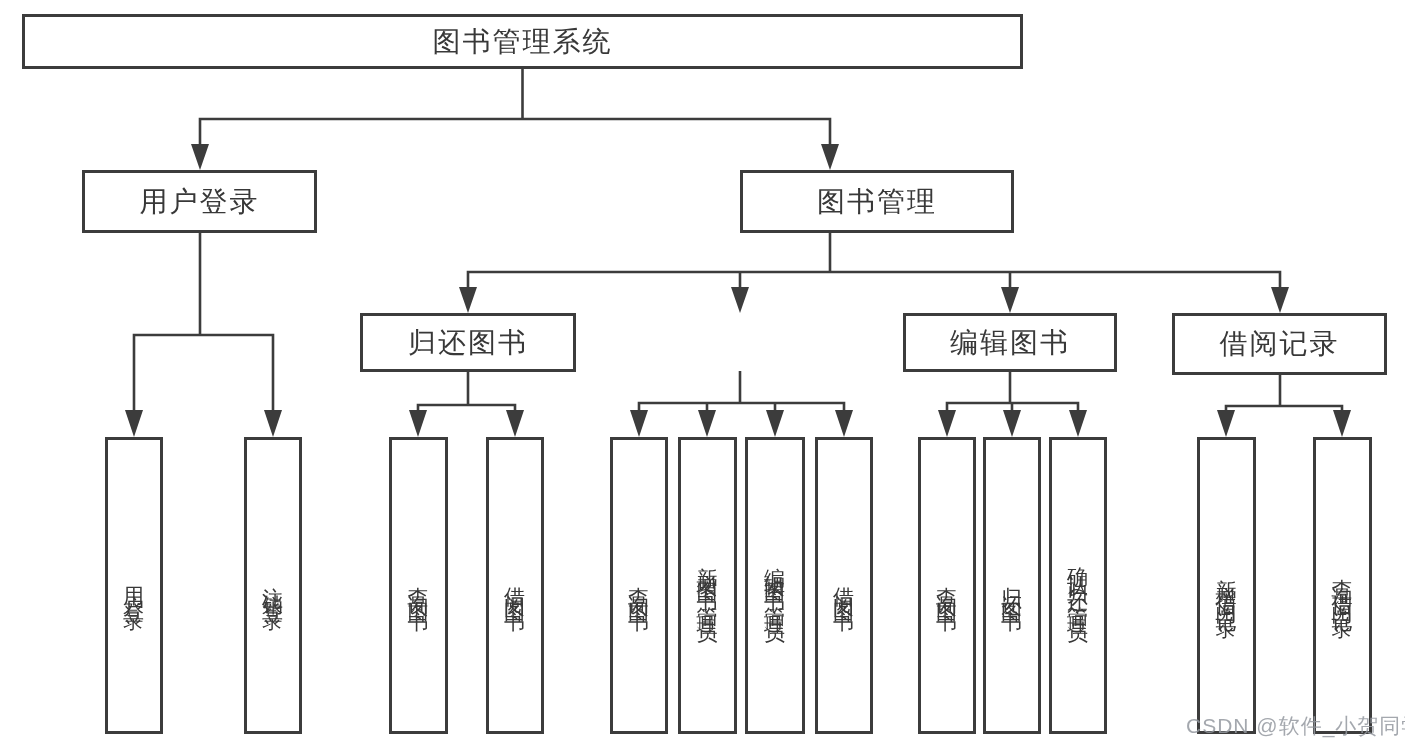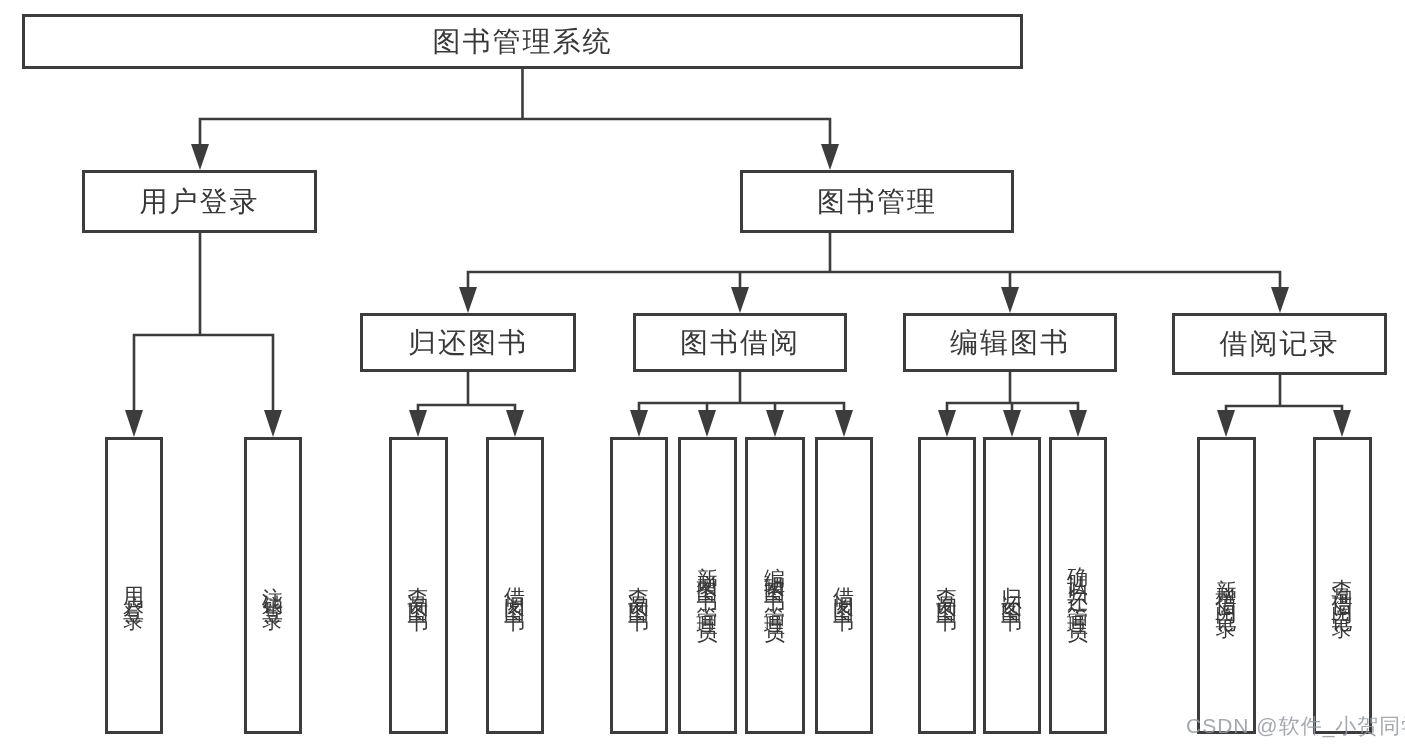--- a/index.html
+++ b/index.html
@@ -89,23 +89,20 @@
   <div class="box hbox" style="left:82px;top:170px;width:235px;height:63px">
     <span>用户登录</span>
   </div>
   <div class="box hbox" style="left:740px;top:170px;width:274px;height:63px">
     <span>图书管理</span>
   </div>
 
   <div class="box hbox" style="left:360px;top:313px;width:216px;height:59px">
     <span>归还图书</span>
   </div>
-  <div class="box hbox" style="left:633px;top:313px;width:214px;height:59px">
-    <span>图书借阅</span>
-  </div>
   <div class="box hbox" style="left:903px;top:313px;width:214px;height:59px">
     <span>编辑图书</span>
   </div>
   <div class="box hbox" style="left:1172px;top:313px;width:215px;height:62px">
     <span>借阅记录</span>
   </div>
 
   <div class="box vbox" style="left:105px;top:437px;width:58px;height:297px">
     <span>用户登录</span>
   </div>

